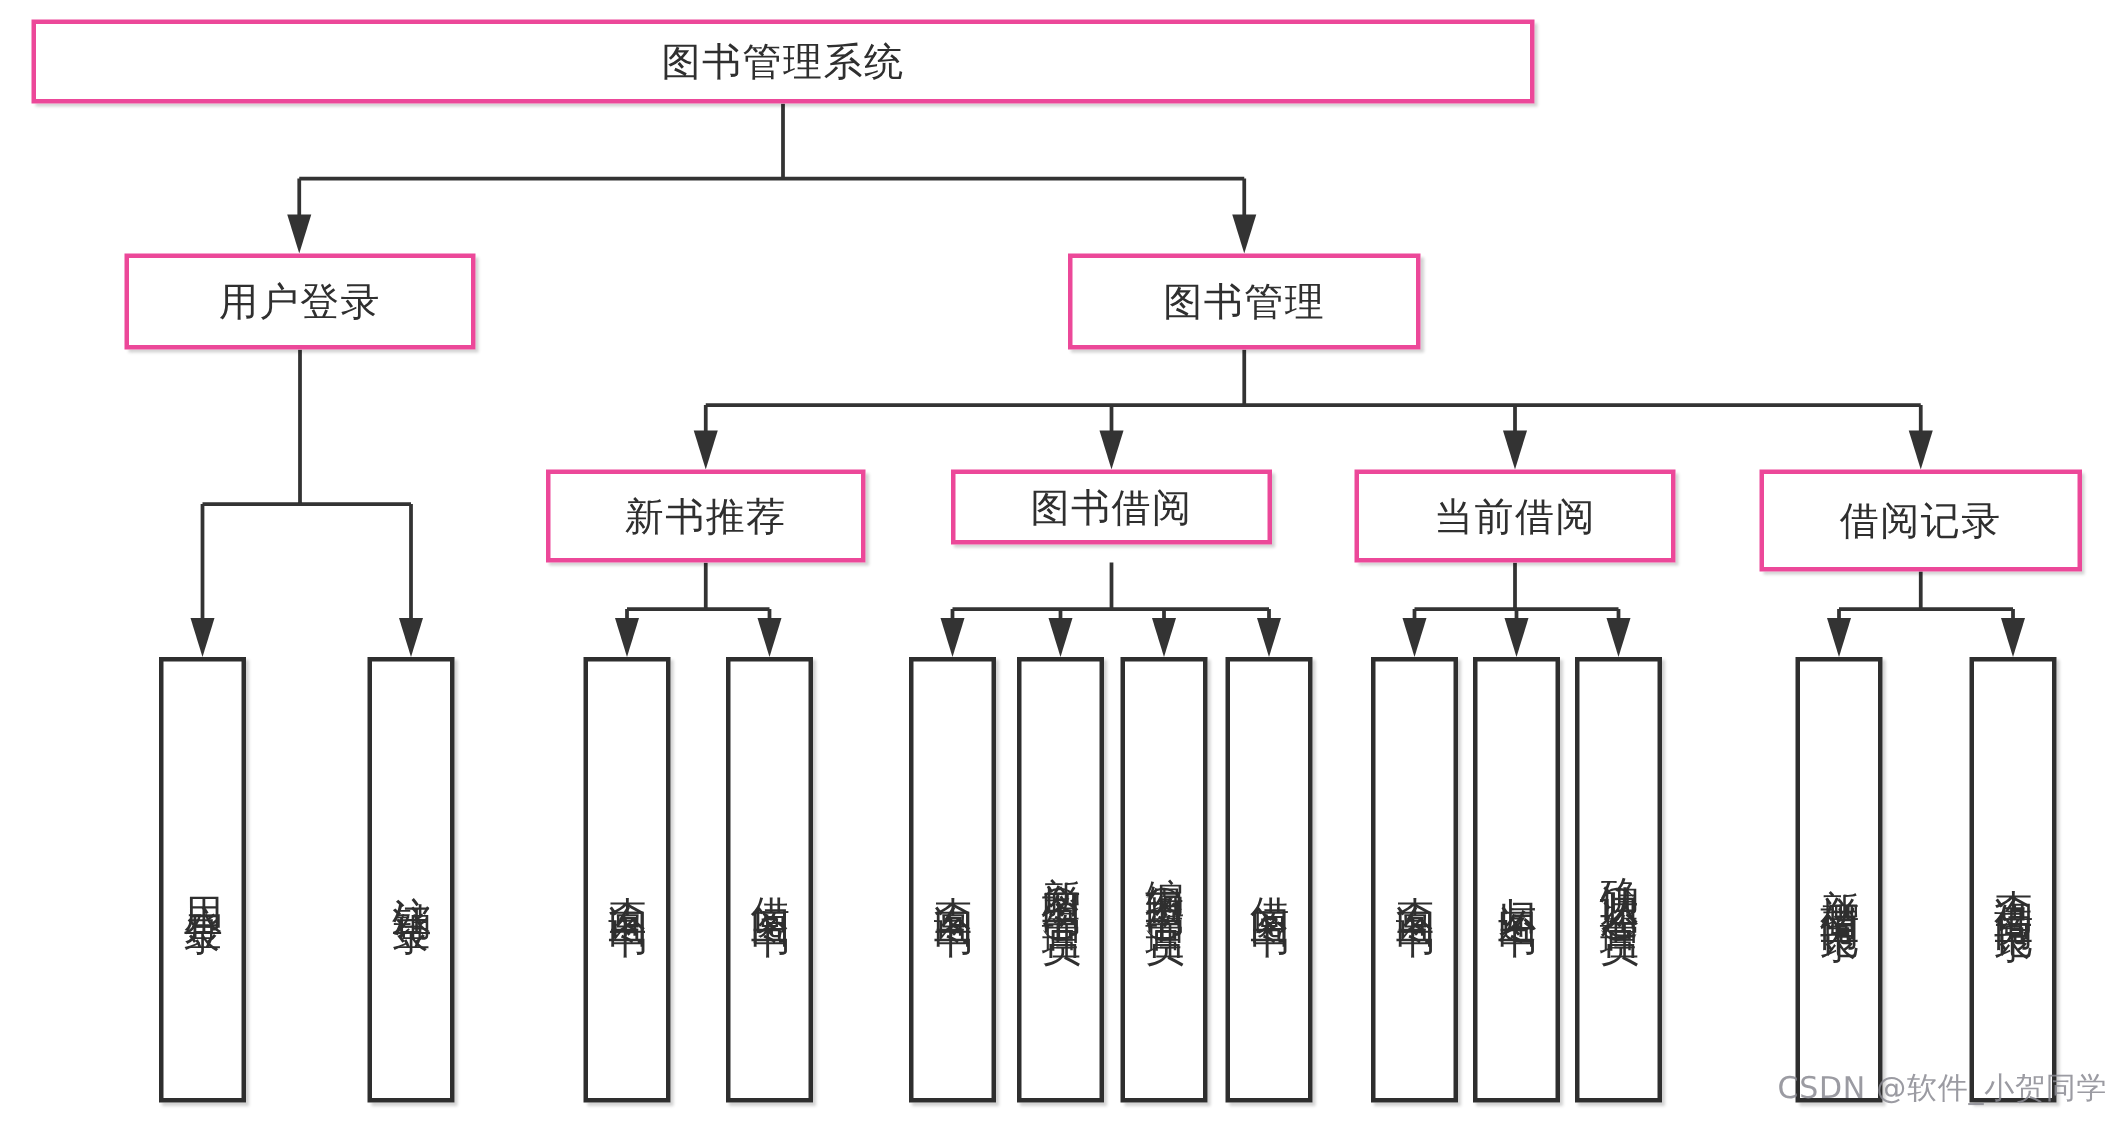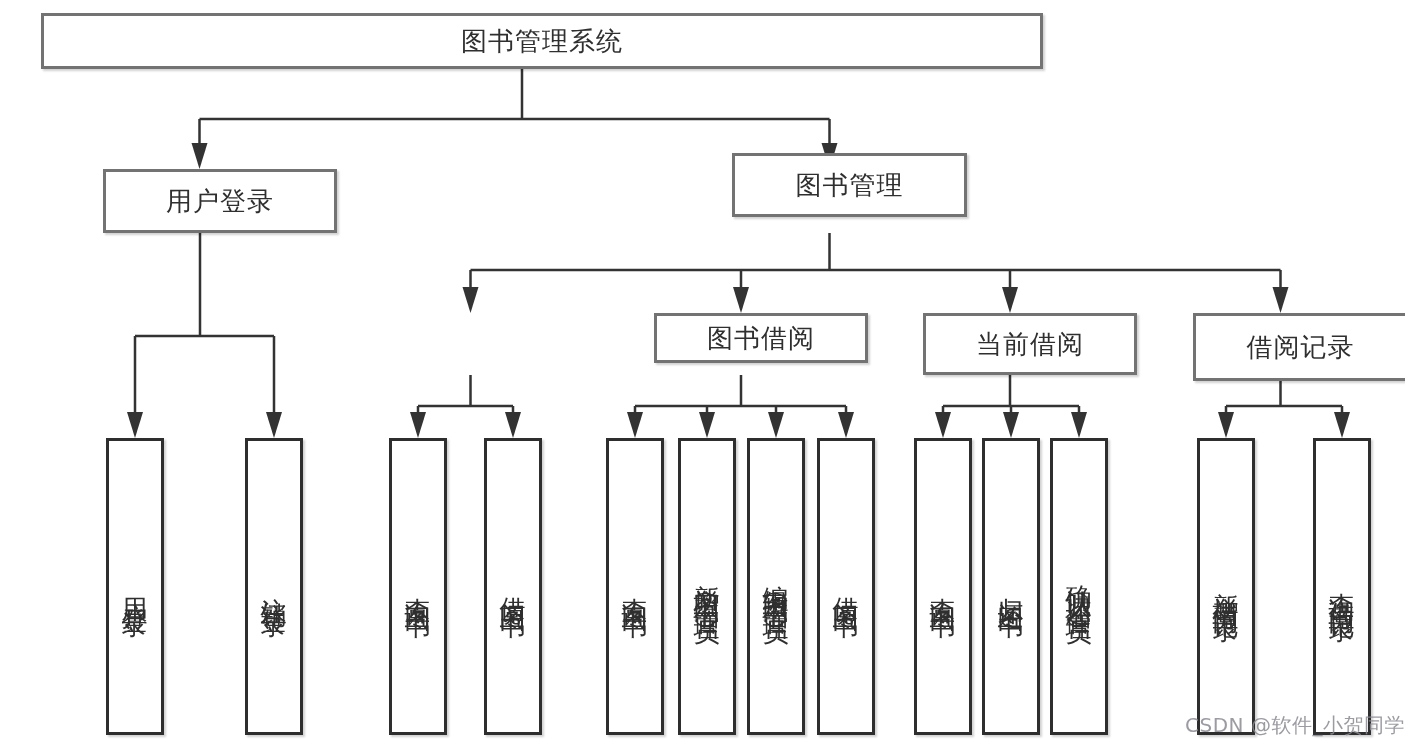--- a/index.html
+++ b/index.html
@@ -3,23 +3,23 @@
 <meta charset="utf-8">
 <style>
   html,body{margin:0;padding:0;background:#fff;}
   .stage{
     position:relative;width:1405px;height:747px;background:#ffffff;overflow:hidden;
     font-family:"DejaVu Sans","Liberation Sans",sans-serif;color:#2f2f2f;
   }
   .wires{position:absolute;left:0;top:0;z-index:1;pointer-events:none;}
   .node{
     position:absolute;box-sizing:border-box;background:#fff;
-    border:3px solid #737373;box-shadow:2px 2px 2px rgba(0,0,0,0.18);
+    border:3px solid #ec4899;box-shadow:2px 2px 2px rgba(0,0,0,0.18);
     display:flex;align-items:center;justify-content:center;
-    font-size:26px;letter-spacing:1px;z-index:2;white-space:nowrap;margin-left:20px;
+    font-size:26px;letter-spacing:1px;z-index:2;white-space:nowrap;
   }
   .vnode{
     position:absolute;box-sizing:border-box;background:#fff;
     border:3px solid #2e2e2e;box-shadow:2px 2px 2px rgba(0,0,0,0.18);
     display:flex;align-items:center;justify-content:center;
     top:438px;height:297px;width:58px;z-index:2;
   }
   .vnode span{
     writing-mode:vertical-rl;text-orientation:mixed;
     font-size:26px;letter-spacing:5px;line-height:1;
@@ -93,24 +93,27 @@
     </g>
   </svg>
 
   <div class="node" style="left:21px;top:13px;width:1002px;height:56px;">
     <span>图书管理系统</span>
   </div>
 
   <div class="node" style="left:83px;top:169px;width:234px;height:64px;">
     <span>用户登录</span>
   </div>
-  <div class="node" style="left:712px;top:153px;width:235px;height:64px;">
+  <div class="node" style="left:712px;top:169px;width:235px;height:64px;">
     <span>图书管理</span>
   </div>
 
+  <div class="node" style="left:364px;top:313px;width:213px;height:62px;">
+    <span>新书推荐</span>
+  </div>
   <div class="node" style="left:634px;top:313px;width:214px;height:50px;">
     <span>图书借阅</span>
   </div>
   <div class="node" style="left:903px;top:313px;width:214px;height:62px;">
     <span>当前借阅</span>
   </div>
   <div class="node" style="left:1173px;top:313px;width:215px;height:68px;">
     <span>借阅记录</span>
   </div>
 

